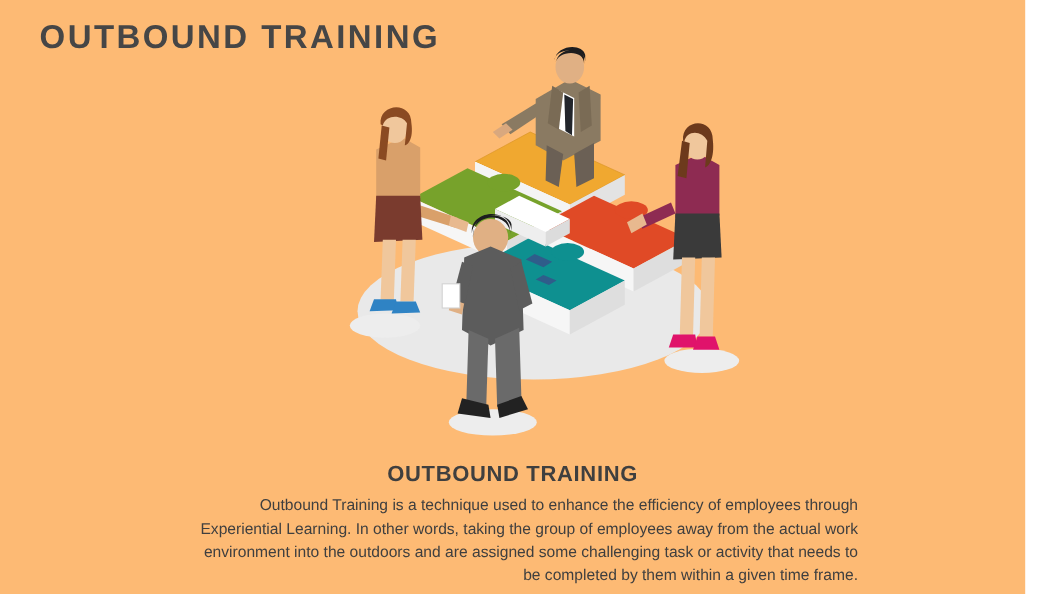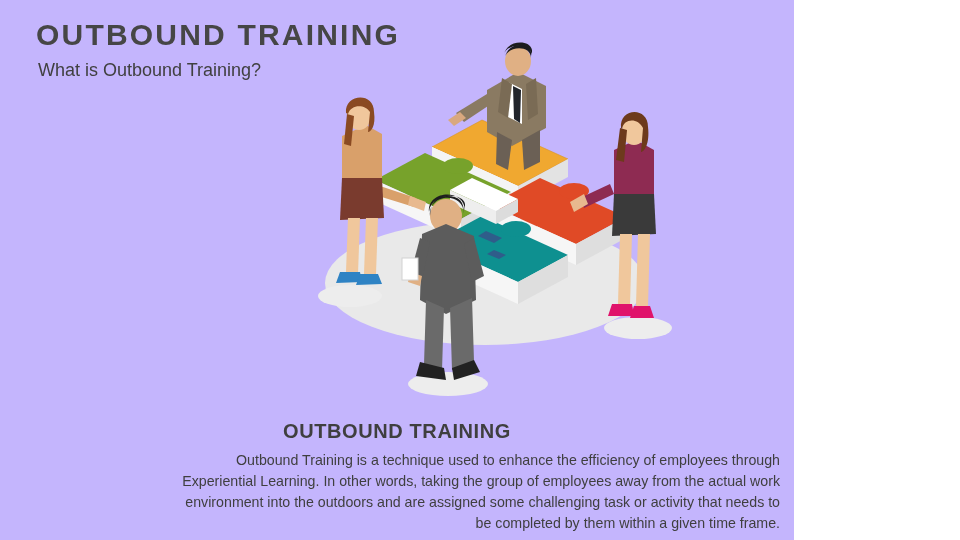--- a/index.html
+++ b/index.html
@@ -9,23 +9,23 @@
   body {
     width: 960px;
     height: 540px;
     background: #ffffff;
     font-family: "Liberation Sans", sans-serif;
     overflow: hidden;
     position: relative;
   }
   .slide {
     position: relative;
-    width: 794px;
+    width: 932px;
     height: 540px;
-    background: #c4b5fd;
+    background: #fdba74;
   }
   .title {
     position: absolute;
     left: 36px;
     top: 18px;
     font-size: 30px;
     font-weight: bold;
     letter-spacing: 2.2px;
     color: #464646;
   }
@@ -65,21 +65,20 @@
     line-height: 21px;
     color: #3f3f3f;
   }
 </style>
 </head>
 <body>
 
 <div class="slide">
 
   <div class="title">OUTBOUND TRAINING</div>
-  <div class="subtitle">What is Outbound Training?</div>
 
   <div class="art">
     <svg width="470" height="375" viewBox="0 0 470 375" xmlns="http://www.w3.org/2000/svg">
       <defs>
         <linearGradient id="shadowFade" x1="0" y1="0" x2="0" y2="1">
           <stop offset="0%" stop-color="#c8c8c8" stop-opacity="0.55"></stop>
           <stop offset="100%" stop-color="#c8c8c8" stop-opacity="0"></stop>
         </linearGradient>
       </defs>
 

